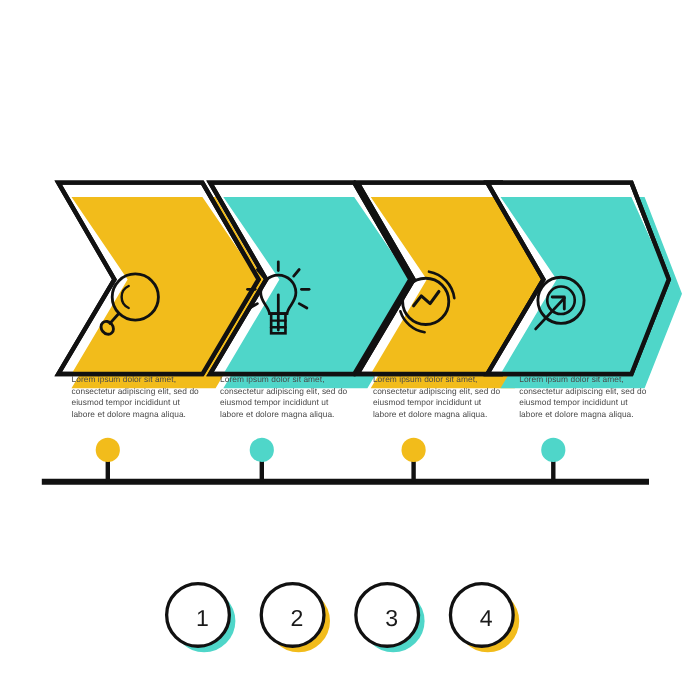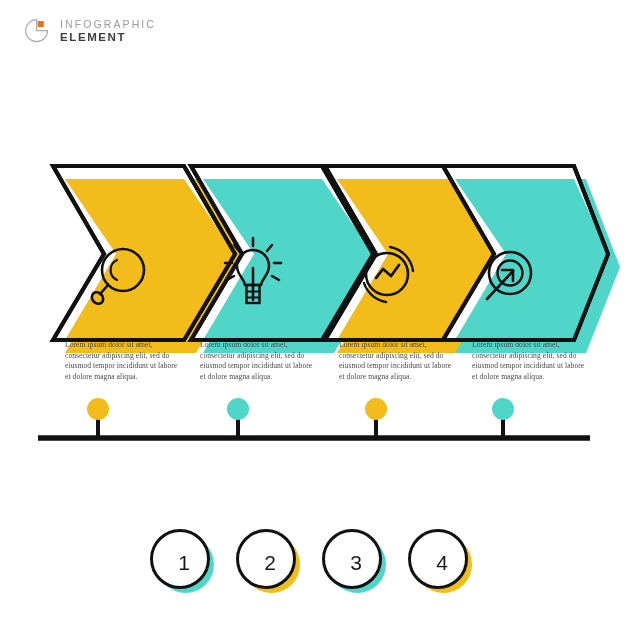--- a/index.html
+++ b/index.html
@@ -27,21 +27,20 @@
   .arrows{position:absolute;left:0;top:0;width:626px;height:626px;pointer-events:none;}
 
   
   .desc{
     position:absolute;
     width:118px;
     font-size:7.6px;
     line-height:10.6px;
     color:#4a4a4a;
     letter-spacing:0.05px;
-    font-family:Liberation Serif, serif;
   }
   .d1{left:65px;top:340px;}
   .d2{left:200px;top:340px;}
   .d3{left:339px;top:340px;}
   .d4{left:472px;top:340px;}
 
   
   .nums{position:absolute;left:0;top:0;width:626px;height:626px;}
   .num-item{position:absolute;width:68px;height:68px;}
   .num-ring{
@@ -58,32 +57,20 @@
     display:flex;align-items:center;justify-content:center;
     font-size:21px;color:#1a1a1a;font-weight:400;
     font-family:"Liberation Sans", sans-serif;
   }
 </style>
 </head>
 <body>
 
 <div id="stage">
 
-  <div class="logo-wrap">
-    <div class="logo-mark">
-      <svg width="30" height="30" viewBox="0 0 30 30">
-        <path d="M14.6 3.6 A11 11 0 1 0 25.6 14.6 L14.6 14.6 Z" fill="none" stroke="#a8a8a8" stroke-width="1.1"></path>
-        <rect x="15.6" y="5.0" width="6.2" height="6.2" fill="#E8761E"></rect>
-      </svg>
-    </div>
-    <div class="logo-text">
-      <span class="logo-line1">INFOGRAPHIC</span>
-      <span class="logo-line2">ELEMENT</span>
-    </div>
-  </div>
 
   <svg class="arrows" viewBox="0 0 626 626">
     <defs>
       
     </defs>
 
     <g>
 
       <path d="M53 166 L184 166 L235 254 L184 340 L53 340 L104 254 Z" transform="translate(12,13)" fill="#F2BC1B"></path>
 

